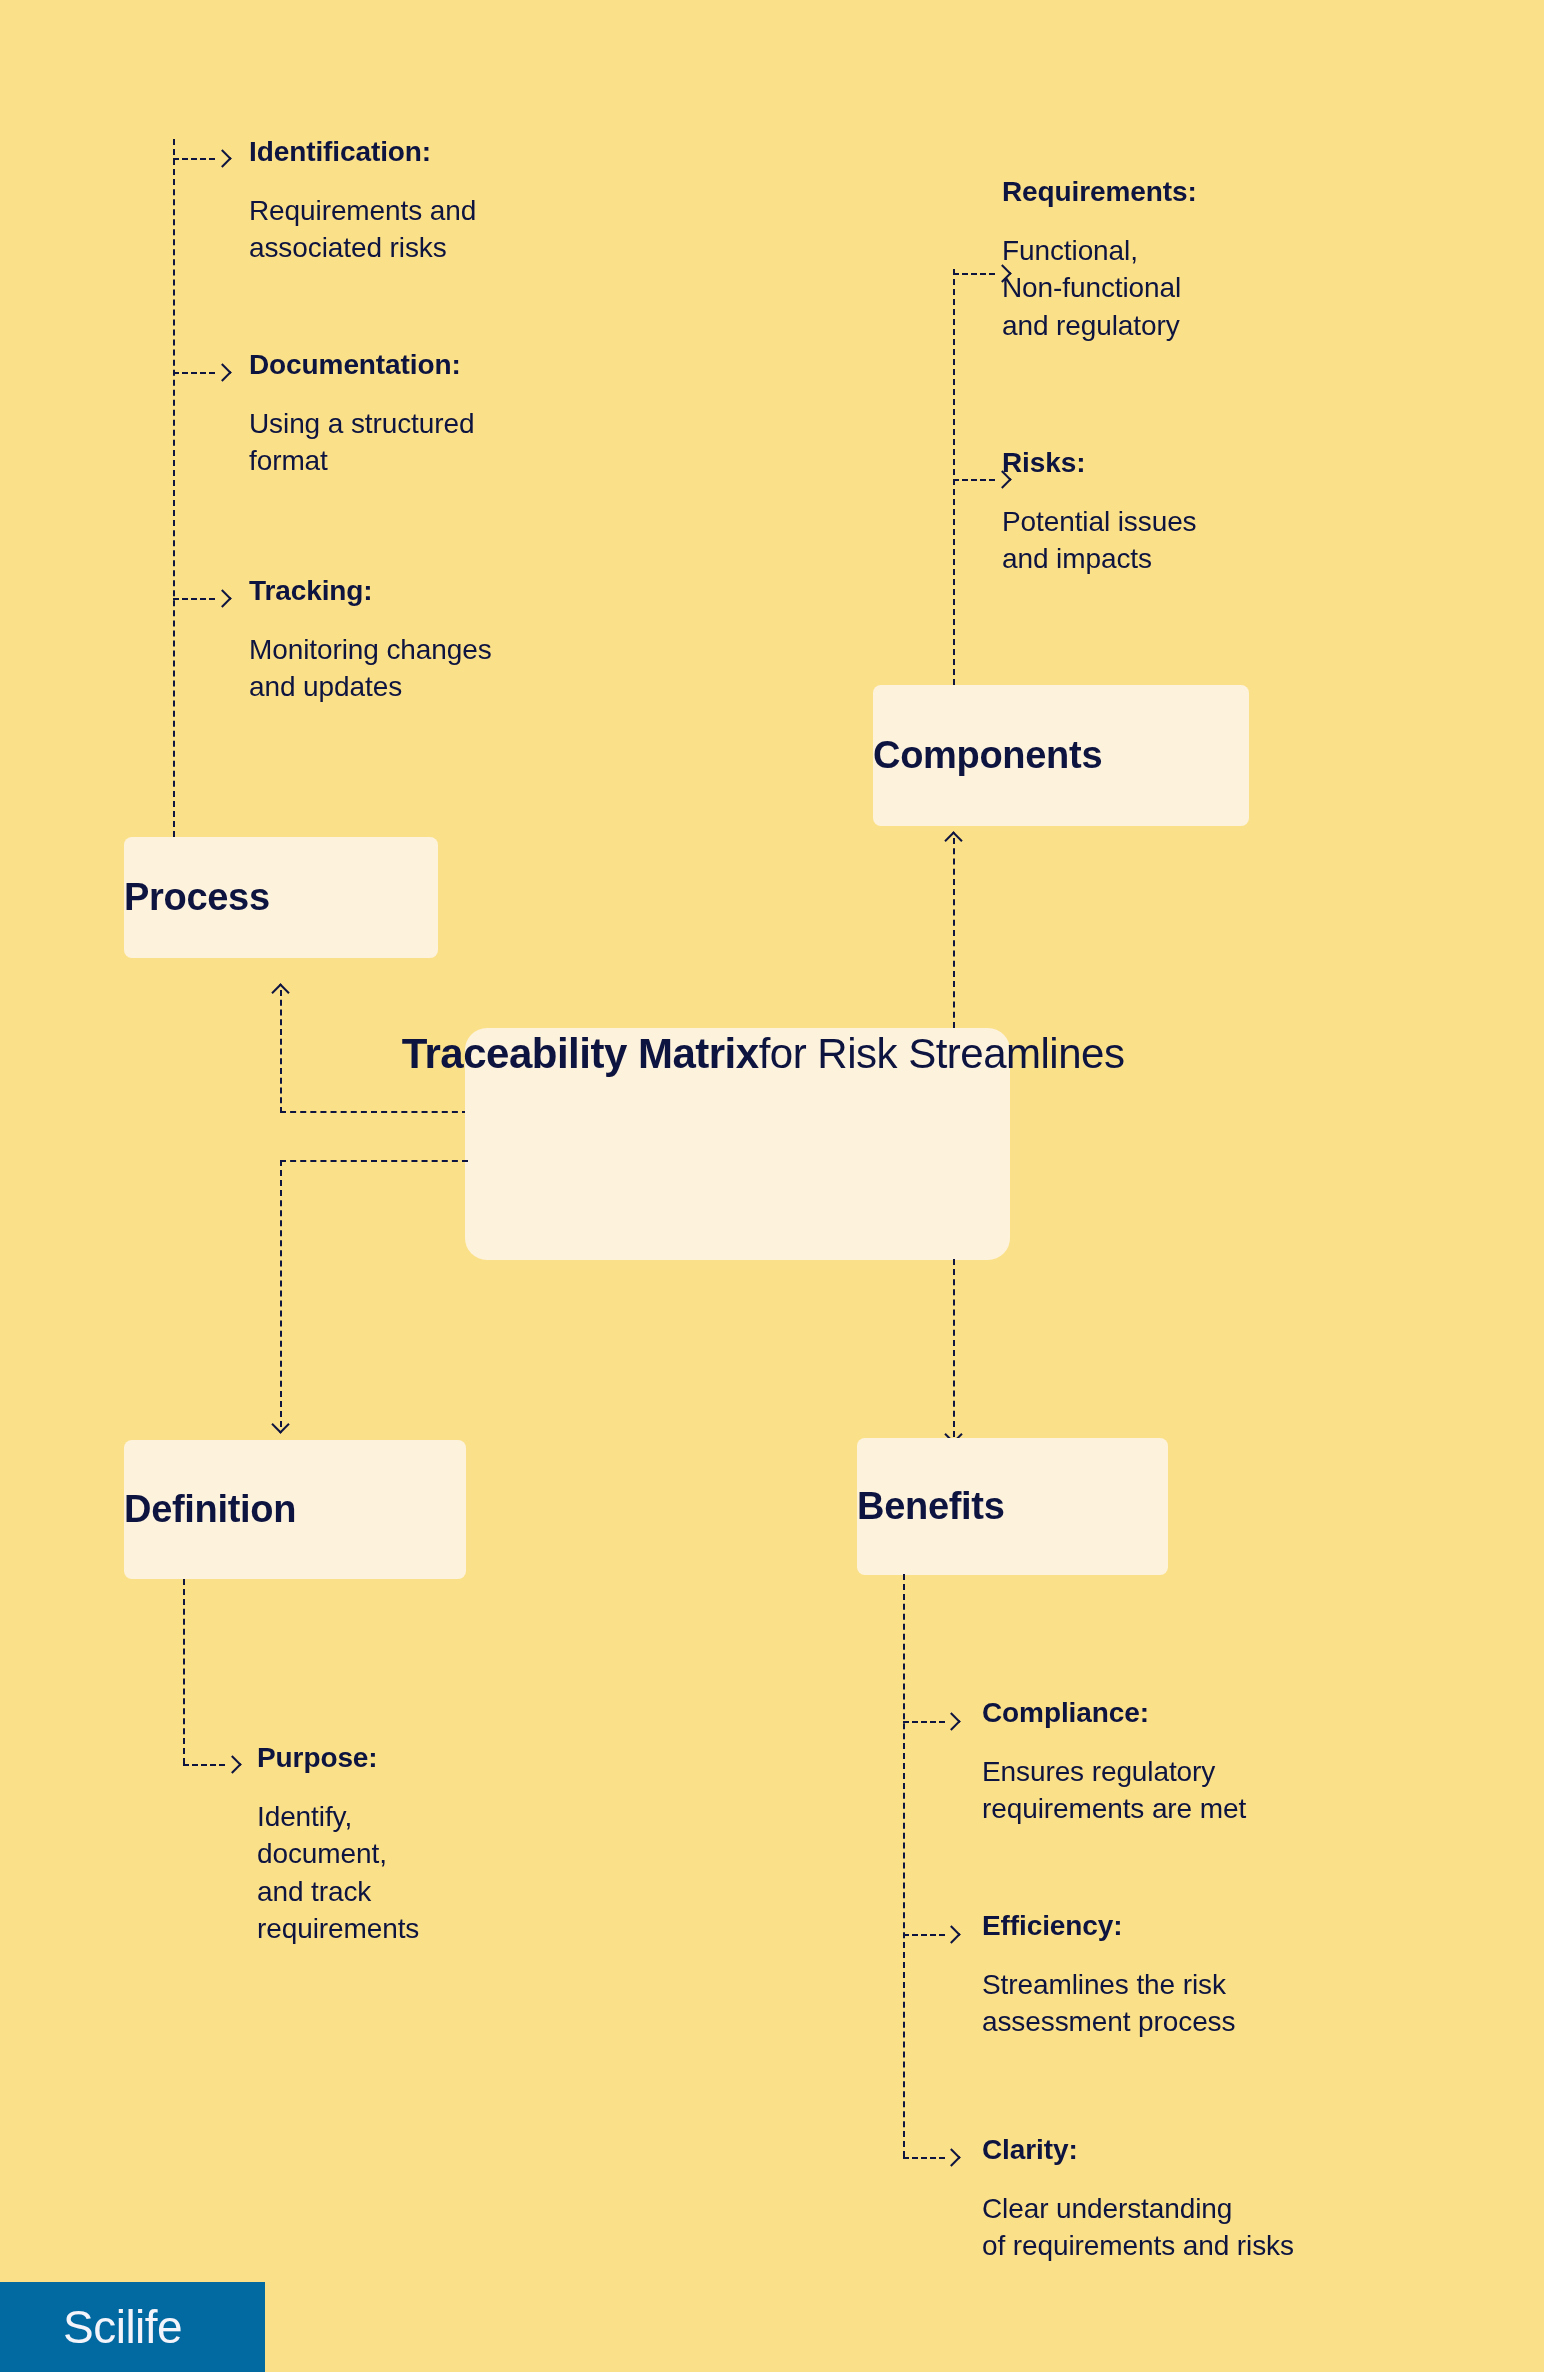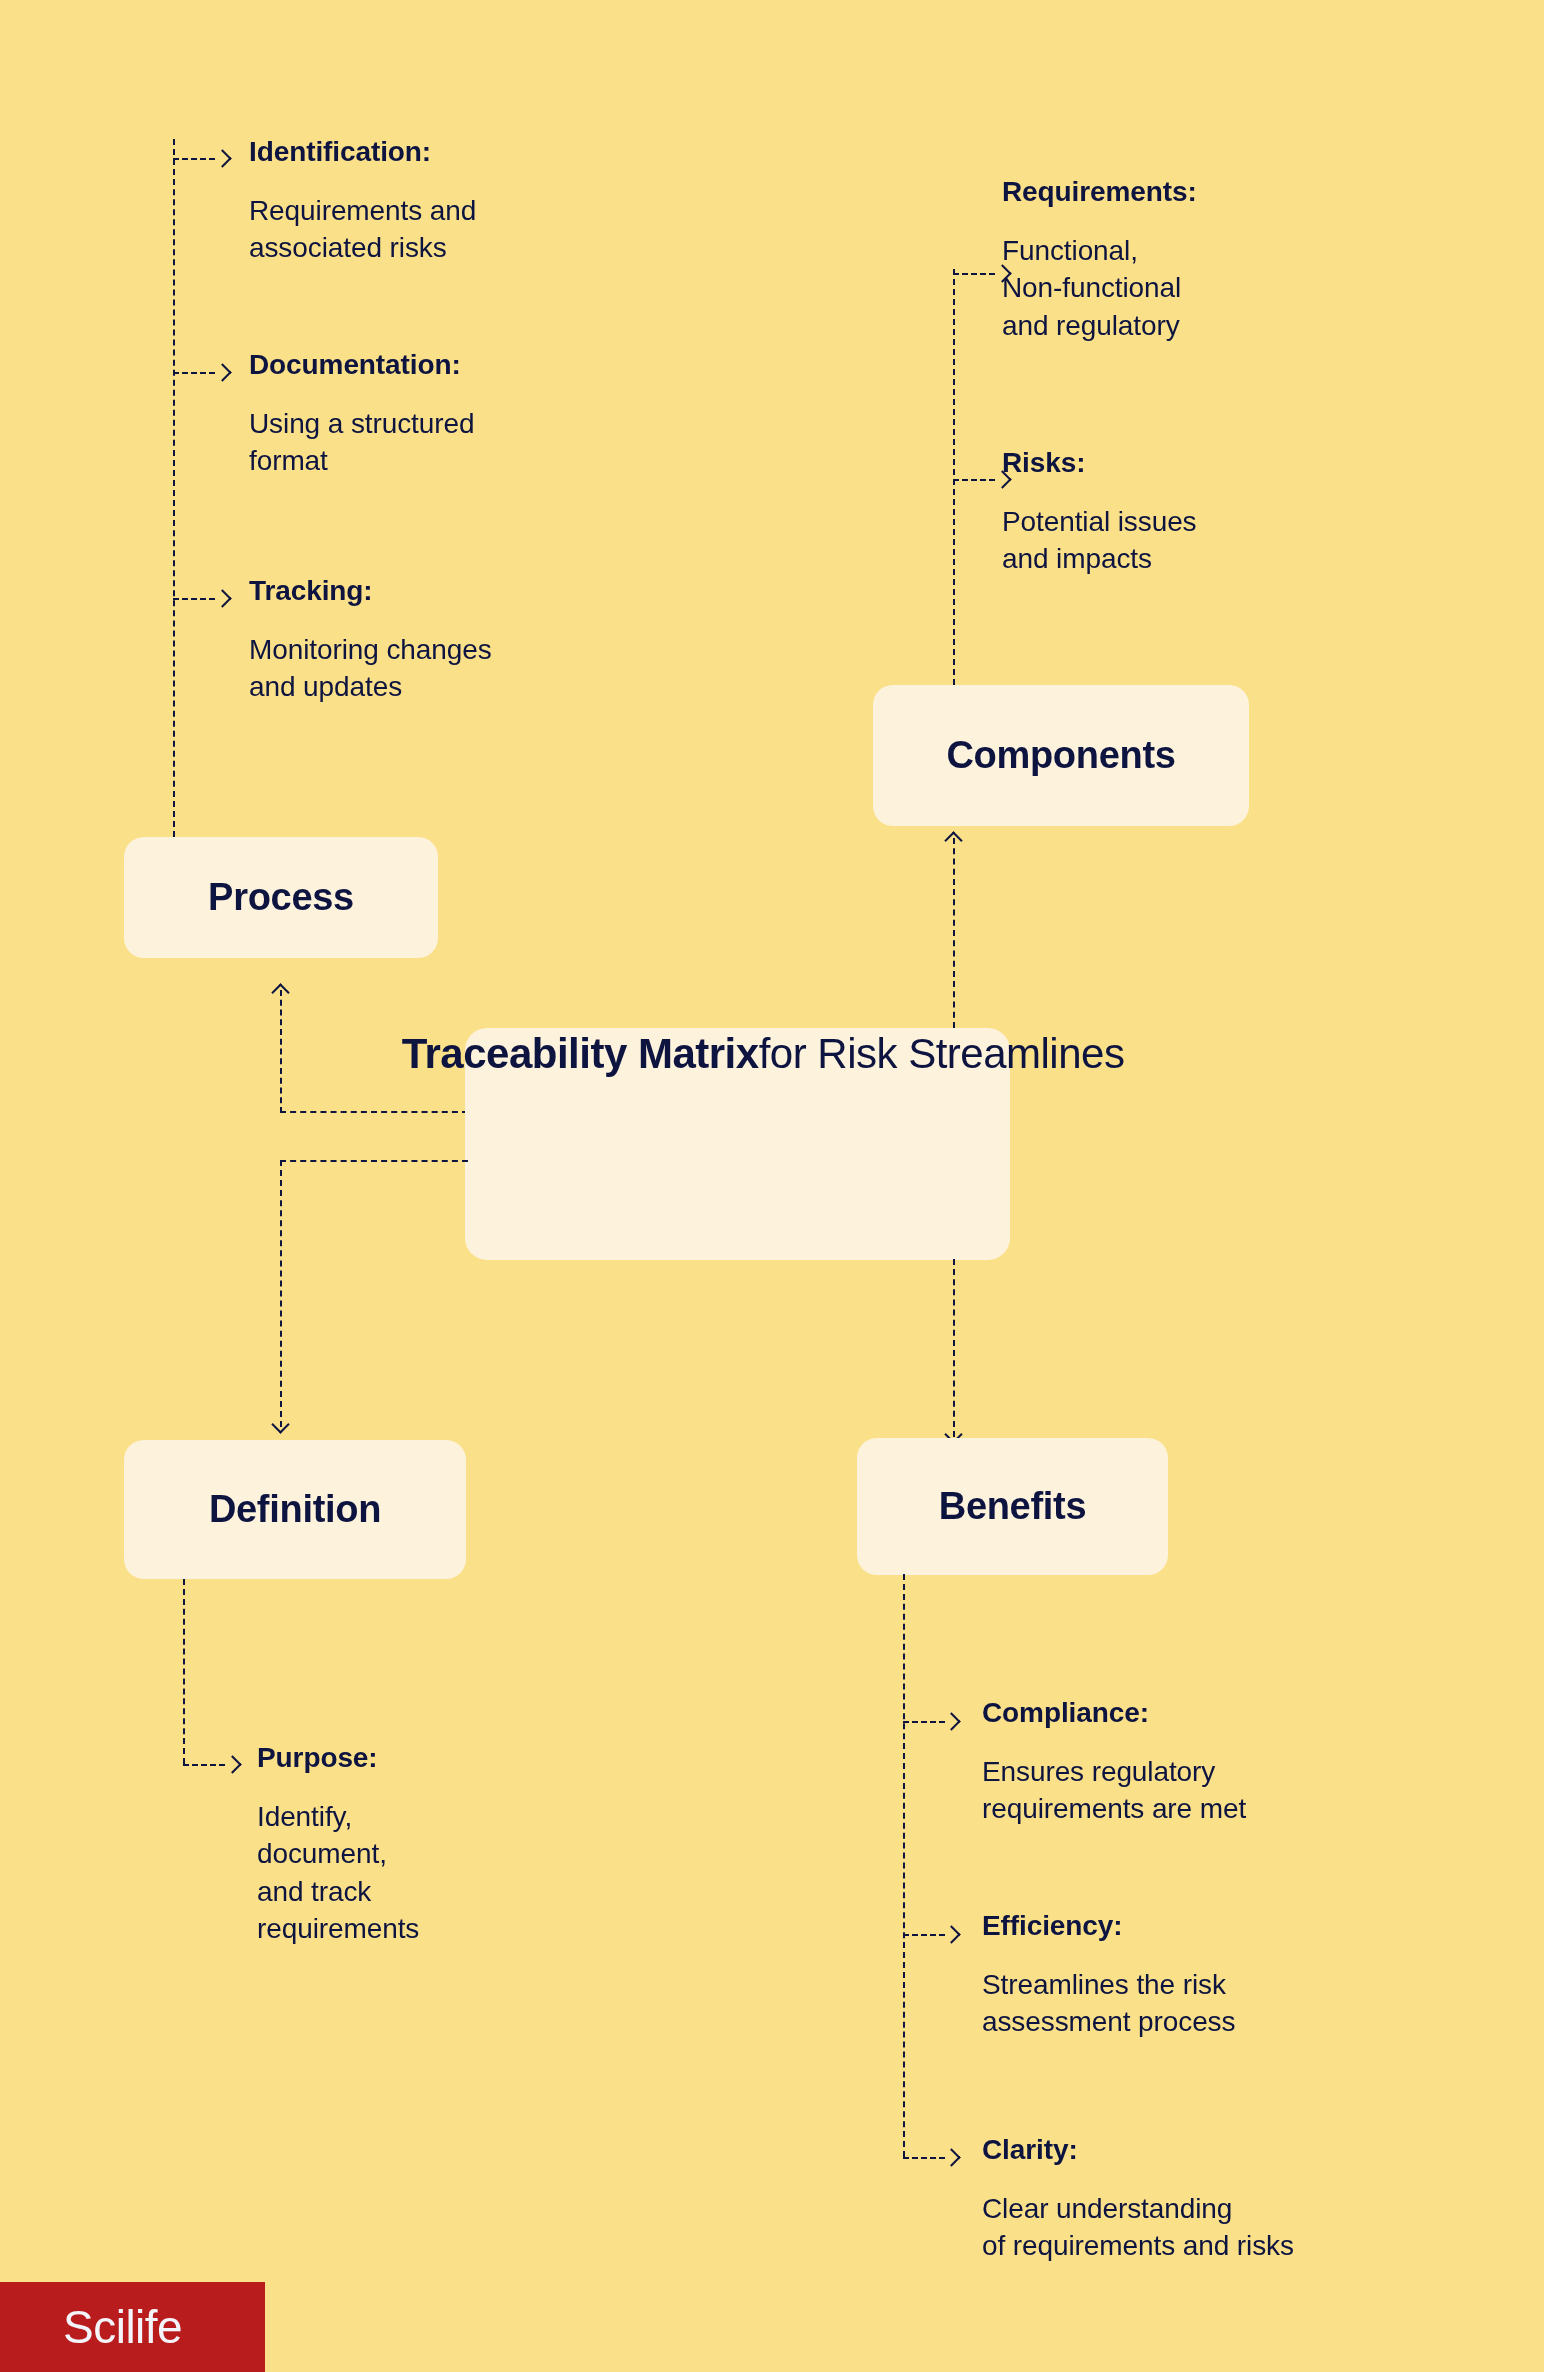--- a/index.html
+++ b/index.html
@@ -17,24 +17,23 @@
   #canvas {
     position: relative;
     width: 1544px;
     height: 2372px;
   }
 
   
   .node {
     position: absolute;
     background: #fdf2dc;
-    border-radius: 20px;
+    border-radius: 8px;
     display: flex;
     align-items: center;
-    justify-content: center;
     box-sizing: border-box;
   }
   .node .node-label {
     font-weight: bold;
     font-size: 38px;
     letter-spacing: -0.3px;
     white-space: nowrap;
   }
 
   
@@ -122,21 +121,21 @@
     transform: rotate(45deg);
   }
 
   
   #logo {
     position: absolute;
     left: 0;
     top: 2282px;
     width: 265px;
     height: 90px;
-    background: #b91c1c;
+    background: #0369a1;
     display: flex;
     align-items: center;
     padding-left: 63px;
     box-sizing: border-box;
   }
   #logo .logo-text {
     color: #f4f4fb;
     font-size: 46px;
     font-weight: normal;
     letter-spacing: -0.5px;

